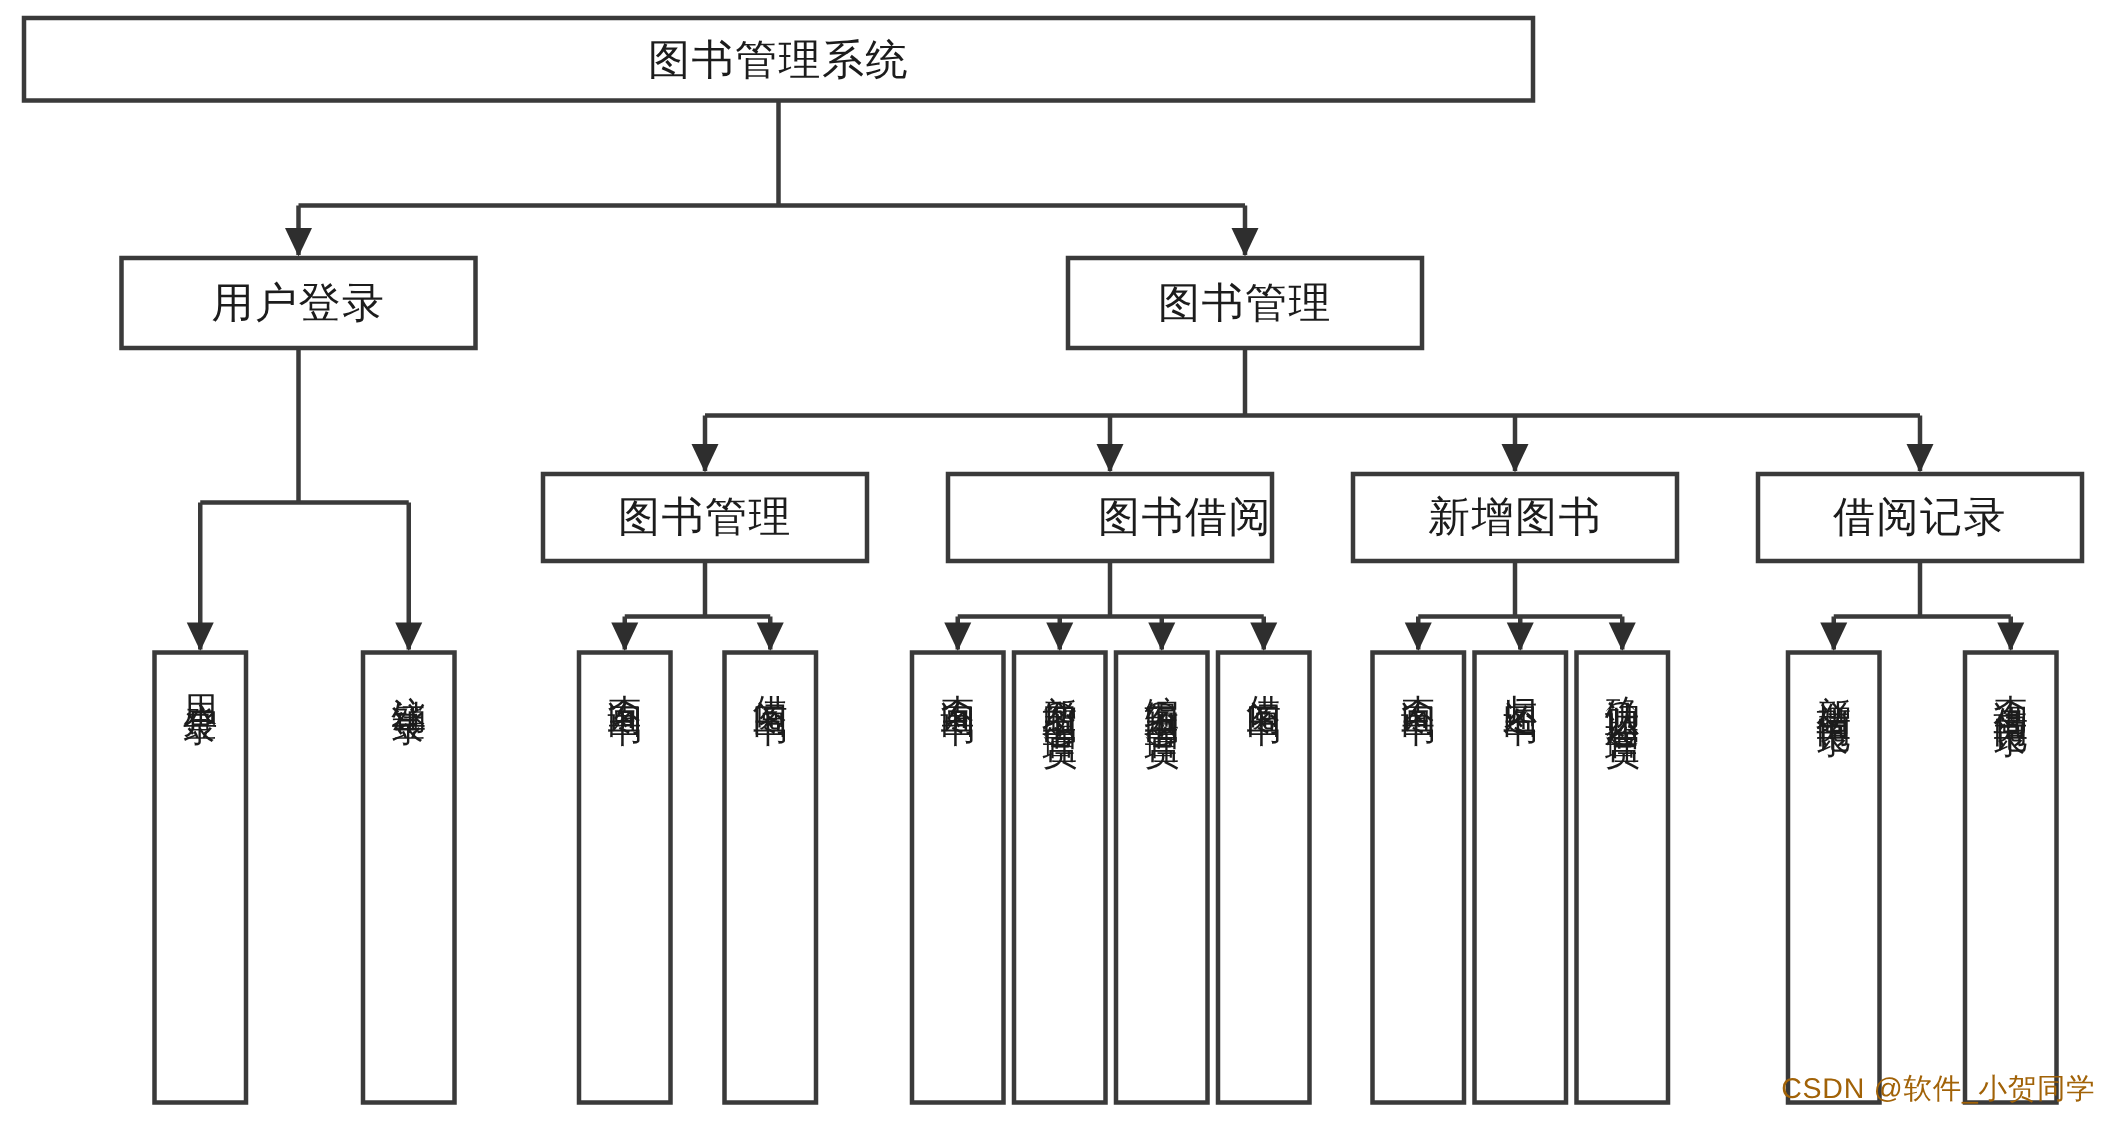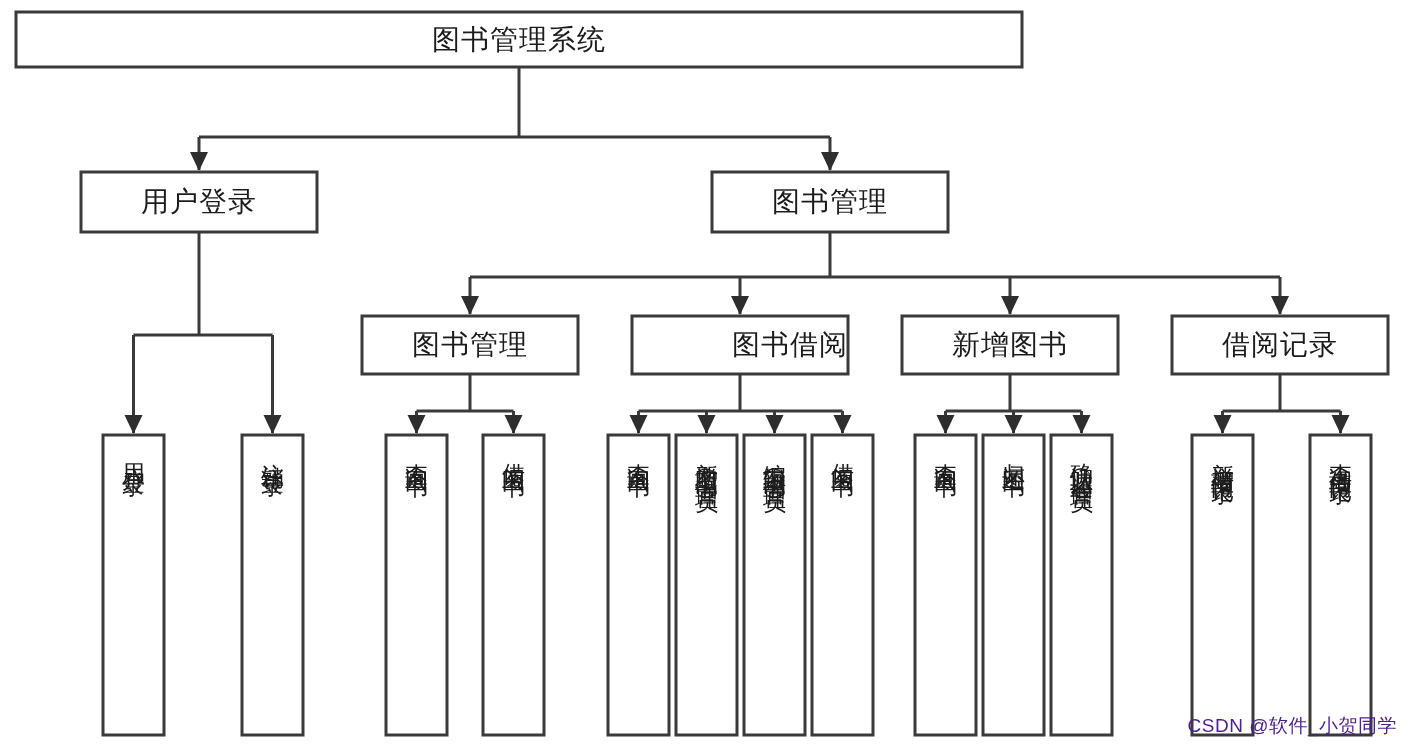--- a/index.html
+++ b/index.html
@@ -70,21 +70,21 @@
     color: #1c1c1c;
     letter-spacing: 1px;
     white-space: nowrap;
   }
   .watermark {
     position: absolute;
     right: 8px;
     bottom: 8px;
     font-family: "Liberation Sans", "DejaVu Sans", sans-serif;
     font-size: 19px;
-    color: #4c1d95;
+    color: #a16207;
     letter-spacing: 0.5px;
     white-space: nowrap;
     pointer-events: none;
   }
 </style>
 </head>
 <body>
 
 <div id="diagram-root">
   <svg class="diagram-svg" viewBox="0 0 1405 747">

